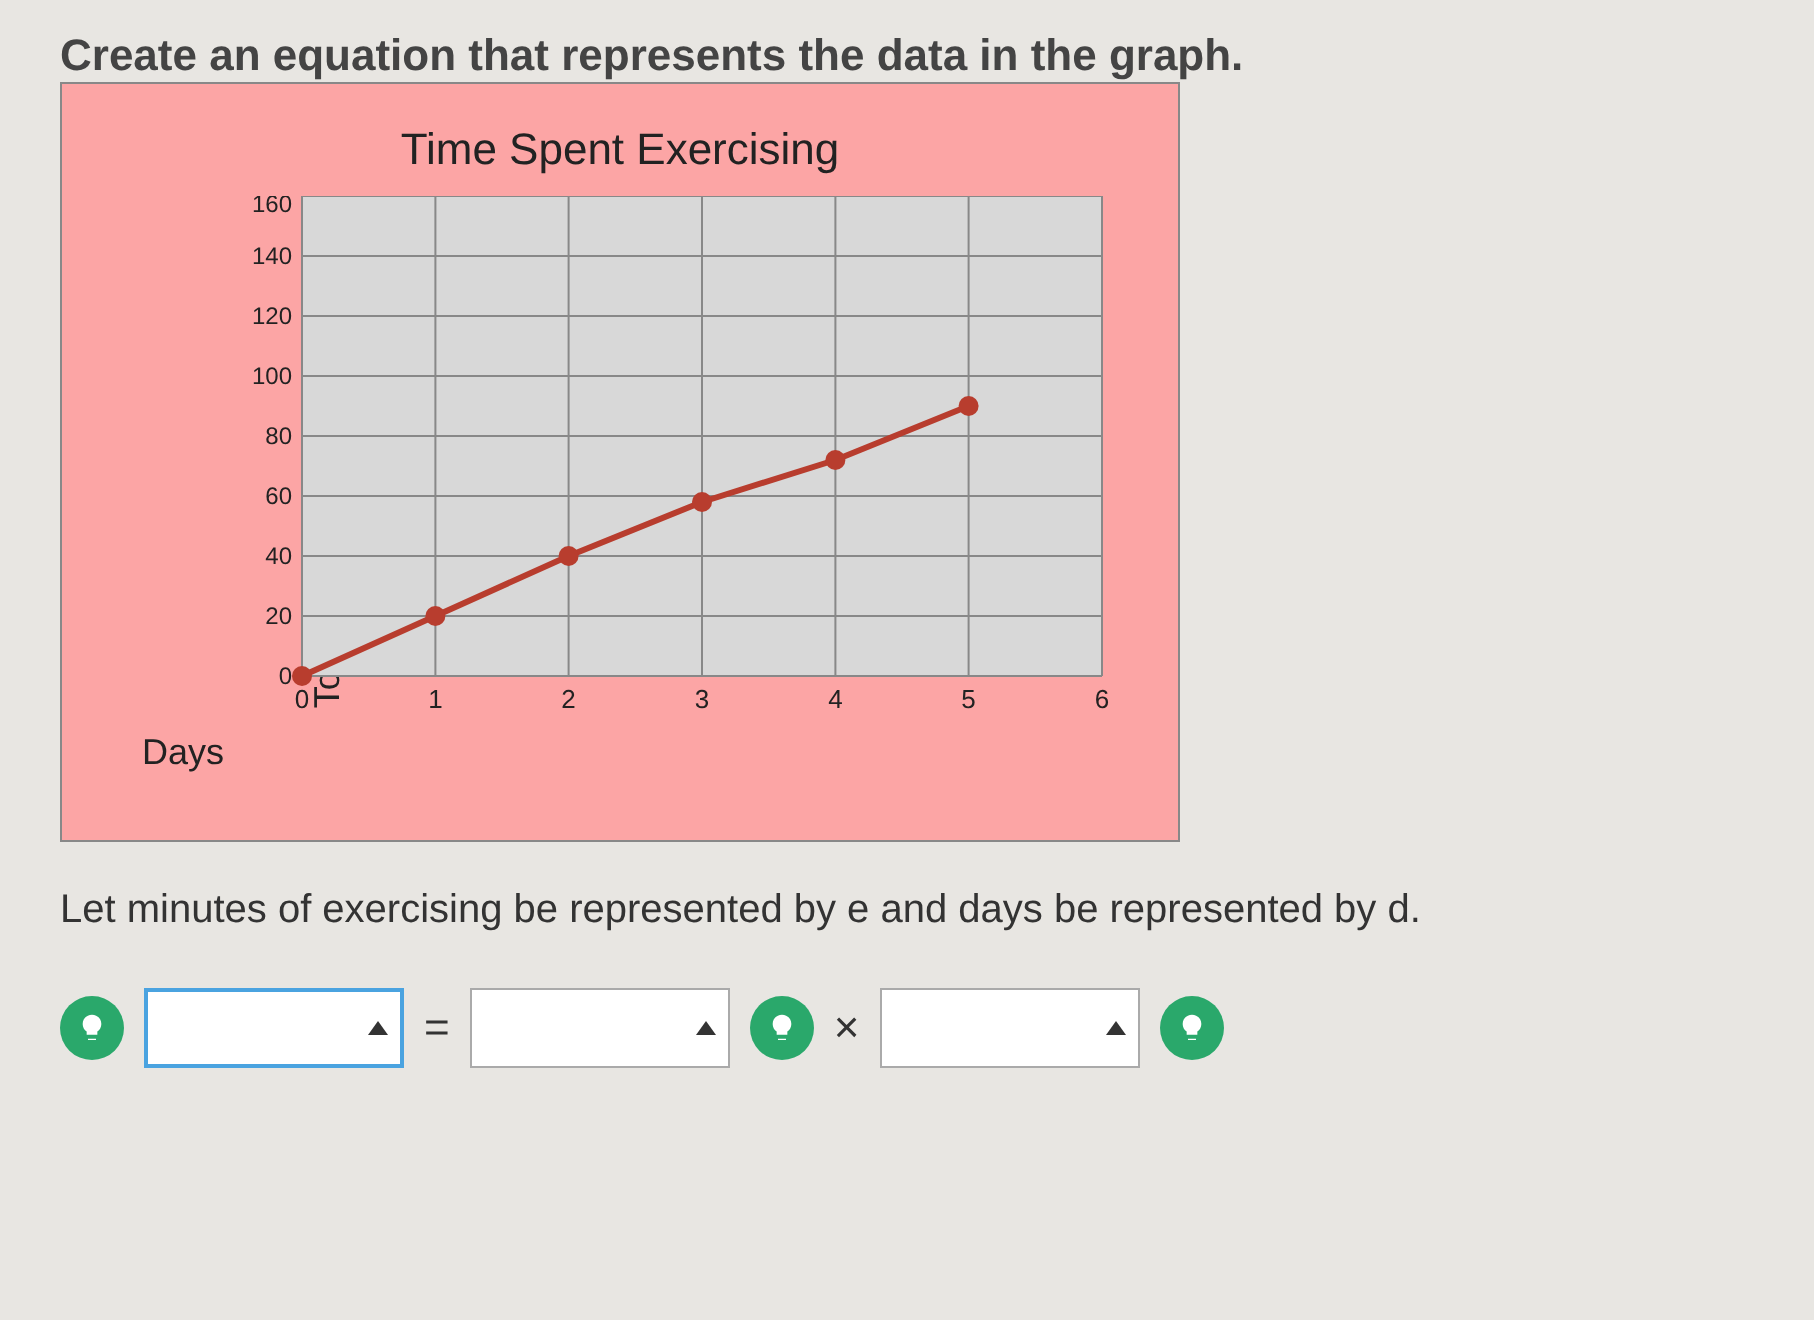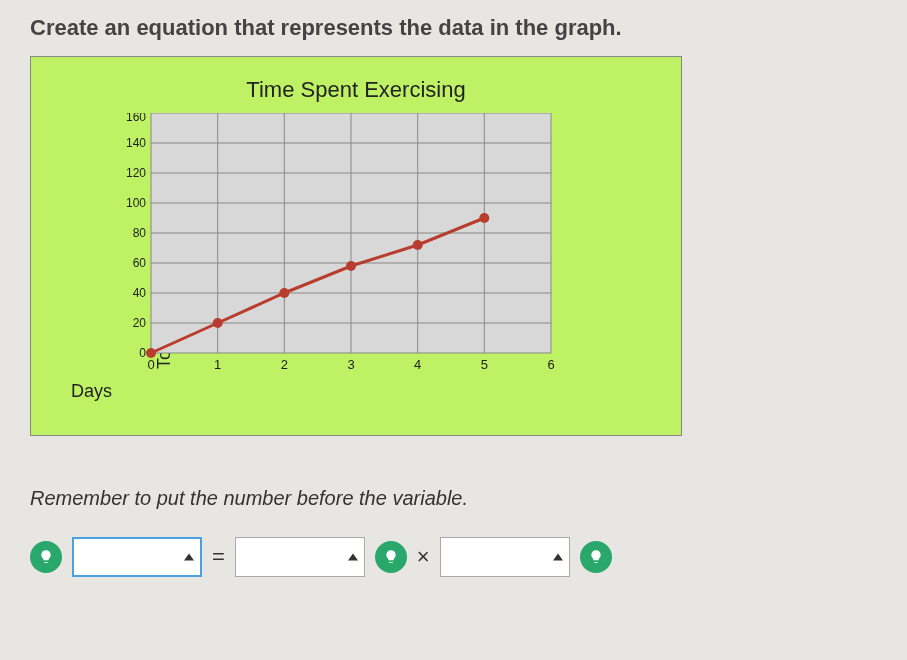--- a/index.html
+++ b/index.html
@@ -8,26 +8,25 @@
     background: #e8e6e2;
     width: 907px;
     height: 660px;
     padding: 15px 30px;
     color: #333;
   }
   .question {
     font-size: 22px;
     font-weight: bold;
     color: #444;
-    margin-bottom: 15px;
   }
   .chart-container {
-    width: 652px;
+    width: 560px;
     height: 380px;
-    background: #bef264;
+    background: #fca5a5;
     border: 1px solid #888;
     position: relative;
     padding: 20px 20px 30px 60px;
   }
   .chart-title {
     text-align: center;
     font-size: 22px;
     color: #222;
     margin-bottom: 10px;
     margin-left: -40px;
@@ -180,22 +179,21 @@
         <circle cx="230" cy="153" r="5"></circle>
         <circle cx="296.7" cy="132" r="5"></circle>
         <circle cx="363.3" cy="105" r="5"></circle>
       </g>
     </svg>
   </div>
   <div class="xlabel">Days</div>
 </div>
 
 <div class="instruction">
-  <br>
-  <span class="italic">Remember to put the number before the variable.</span>
+  <span>Let minutes of exercising be represented by e and days be represented by d.</span><br>
 </div>
 
 <div class="answer-row">
   <button class="hint-btn">
     <svg viewBox="0 0 24 24">
         <path d="M9 21h6v-1H9v1zm3-19C8 2 5 5 5 9c0 2.4 1.2 4.5 3 5.7V17h8v-2.3c1.8-1.2 3-3.3 3-5.7 0-4-3-7-7-7z"></path>
       </svg>
   </button>
   <div class="input-field"></div>
   <span class="eq-sign">=</span>

